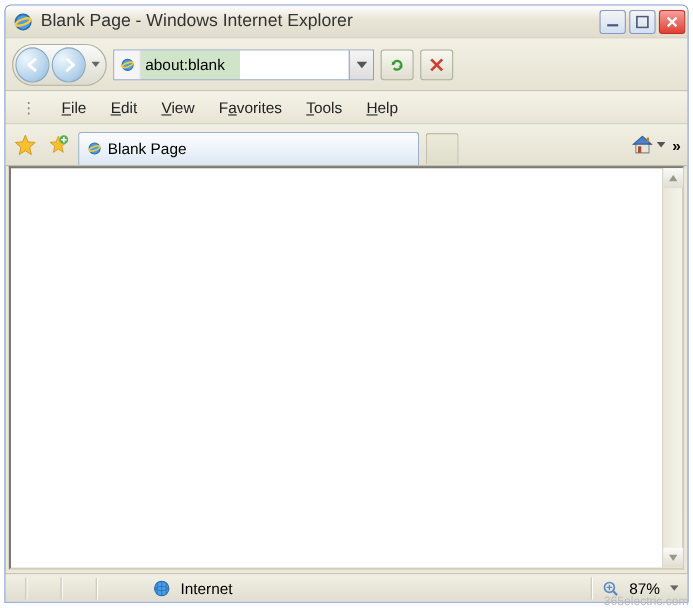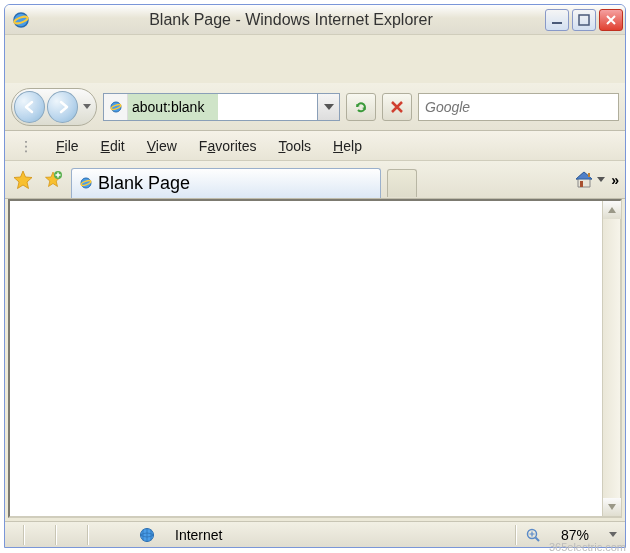--- a/index.html
+++ b/index.html
@@ -1,29 +1,29 @@
 <!DOCTYPE html>
 <html><head>
 <meta charset="utf-8">
 <style>
 * { box-sizing: border-box; margin: 0; padding: 0; font-family: Tahoma, sans-serif; }
 body { background: #fff; width: 630px; height: 553px; overflow: hidden; position: relative; }
 
 .window { position: absolute; left: 4px; top: 4px; width: 622px; height: 544px; border: 1px solid #7a96d8; background: #ece9d8; display: flex; flex-direction: column; border-radius: 6px 6px 0 0; overflow: hidden; }
 
 
-.titlebar { height: 30px; background: linear-gradient(#fefefe, #e8e5d6 45%, #e0ddd0); display: flex; align-items: center; padding: 0 2px 0 6px; border-bottom: 1px solid #d0cdbc; text-align: center; }
+.titlebar { height: 30px; background: linear-gradient(#fefefe, #e8e5d6 45%, #e0ddd0); display: flex; align-items: center; padding: 0 2px 0 6px; border-bottom: 1px solid #d0cdbc; }
 .ie-logo { width: 20px; height: 20px; margin-right: 6px; }
 .title-text { font-size: 16px; color: #333; flex: 1; }
 .win-btns { display: flex; gap: 3px; }
 .win-btn { width: 24px; height: 22px; border: 1px solid #8899c8; background: linear-gradient(#f5f5f5, #d3e0f1); border-radius: 3px; display: flex; align-items: center; justify-content: center; }
 .win-btn.close { background: linear-gradient(#f5a0a0, #e04030); border-color: #c03020; }
 
 
-.navbar { height: 48px; background: linear-gradient(#f2f0e4, #e6e3d4); border-bottom: 1px solid #c0bdac; display: flex; align-items: center; padding: 0 6px; gap: 6px; margin-top: 48px; }
+.navbar { height: 48px; background: linear-gradient(#f2f0e4, #e6e3d4); border-bottom: 1px solid #c0bdac; display: flex; align-items: center; padding: 0 6px; gap: 6px; }
 .navbtn-group { width: 86px; height: 38px; background: linear-gradient(#fafafa, #dcdcd0); border: 1px solid #b0ae9c; border-radius: 19px; display: flex; align-items: center; padding: 2px; gap: 2px; }
 .circle-btn { width: 32px; height: 32px; border-radius: 50%; background: radial-gradient(circle at 30% 30%, #eef6fc, #b8d4ec 60%, #8db8d8); border: 1px solid #8aa8c0; display: flex; align-items: center; justify-content: center; }
 .small-chev { width: 14px; height: 32px; display: flex; align-items: center; justify-content: center; }
 
 .addr-wrap { flex: 0 0 230px; height: 28px; display: flex; border: 1px solid #8a9fb8; background: #fff; }
 .addr-icon { width: 24px; display: flex; align-items: center; justify-content: center; background: #f5f5f5; border-right: 1px solid #ddd; }
 .addr-input { flex: 1; border: none; outline: none; padding: 0 4px; font-size: 14px; background: linear-gradient(to right, #cfe4c8 0, #cfe4c8 90px, #fff 90px); }
 .addr-drop { width: 22px; border-left: 1px solid #8a9fb8; background: linear-gradient(#f5f5f5, #ddd); display: flex; align-items: center; justify-content: center; }
 
 .tool-btn { width: 30px; height: 28px; border: 1px solid #b0ae9c; background: linear-gradient(#f8f8f0, #e0ded0); border-radius: 3px; display: flex; align-items: center; justify-content: center; }
@@ -33,36 +33,36 @@
 
 
 .menubar { height: 30px; background: linear-gradient(#f5f2e8, #e8e5d6); display: flex; align-items: center; padding: 0 14px; gap: 22px; border-bottom: 1px solid #d0cdbc; font-size: 14px; }
 .menubar .dots { color: #888; letter-spacing: 1px; }
 .menu-item { color: #222; }
 .menu-item u { text-decoration: underline; }
 
 
 .tabbar { height: 38px; background: linear-gradient(#f2f0e4, #e4e1d2); display: flex; align-items: center; padding: 0 6px; gap: 6px; border-bottom: 1px solid #c0bdac; }
 .fav-star { width: 24px; height: 24px; display: flex; align-items: center; justify-content: center; }
-.tab { flex: 0 0 310px; height: 30px; margin-top: 6px; border: 1px solid #9ab0cc; border-bottom: none; border-radius: 3px 3px 0 0; background: linear-gradient(#fefefe, #dce8f5); display: flex; align-items: center; padding: 0 6px; gap: 4px; font-size: 18px; }
+.tab { flex: 0 0 310px; height: 30px; margin-top: 6px; border: 1px solid #9ab0cc; border-bottom: none; border-radius: 3px 3px 0 0; background: linear-gradient(#fefefe, #dce8f5); display: flex; align-items: center; padding: 0 6px; gap: 4px; font-size: 14px; }
 .newtab { width: 30px; height: 28px; margin-top: 7px; border: 1px solid #b8b6a4; border-bottom: none; border-radius: 3px 3px 0 0; background: linear-gradient(#ecead8, #dedccb); }
 .tab-spacer { flex: 1; }
 .home-btn { display: flex; align-items: center; gap: 2px; }
 .chevrons { font-weight: bold; font-size: 14px; }
 
 
 .content { flex: 1; background: #fff; border: 2px inset #d0cdbc; margin: 0 3px 3px 3px; position: relative; }
 .content-scroll { position: absolute; right: 0; top: 0; bottom: 0; width: 18px; background: linear-gradient(to right, #eae7d8, #f6f4ea); border-left: 1px solid #d0cdbc; }
 .scroll-up, .scroll-down { position: absolute; width: 18px; height: 18px; background: linear-gradient(#fafafa, #e0ded0); display: flex; align-items: center; justify-content: center; }
 .scroll-up { top: 0; } .scroll-down { bottom: 0; }
 
 
 .statusbar { height: 26px; background: linear-gradient(#f2f0e4, #e0ddd0); border-top: 1px solid #c8c5b4; display: flex; align-items: center; font-size: 14px; }
 .status-sep { width: 2px; height: 20px; border-left: 1px solid #c8c5b4; border-right: 1px solid #fff; }
-.status-cell { padding: 0 8px; display: flex; align-items: center; gap: 20px; }
+.status-cell { padding: 0 8px; display: flex; align-items: center; gap: 9px; }
 .status-cell.zone { padding-left: 50px; }
 .status-spacer { flex: 1; }
 
 .watermark { position: absolute; right: 4px; bottom: 0; font-size: 11px; color: #bbb; font-family: Arial; margin-left: 28px; }
 
 svg { display: block; }
 </style>
 </head>
 <body>
 
@@ -135,23 +135,20 @@
           <path d="M3 5 L4 8 L7 7" fill="#3a9a3a"></path>
           <path d="M13 11 L12 8 L9 9" fill="#3a9a3a"></path>
         </svg>
     </div>
     <div class="tool-btn">
       <svg width="14" height="14">
           <path d="M2 2 L12 12 M12 2 L2 12" stroke="#d04030" stroke-width="2.5"></path>
         </svg>
     </div>
 
-    <div class="search-box">
-      <input class="search-input" placeholder="Google" style="">
-    </div>
   </div>
 
   <div class="menubar">
     <span class="dots">⋮</span>
     <span class="menu-item"><u>F</u><span></span>ile</span>
     <span class="menu-item"><u>E</u>dit</span>
     <span class="menu-item"><u>V</u>iew</span>
     <span class="menu-item">F<u>a</u>vorites</span>
     <span class="menu-item"><u>T</u>ools</span>
     <span class="menu-item"><u>H</u>elp</span>

